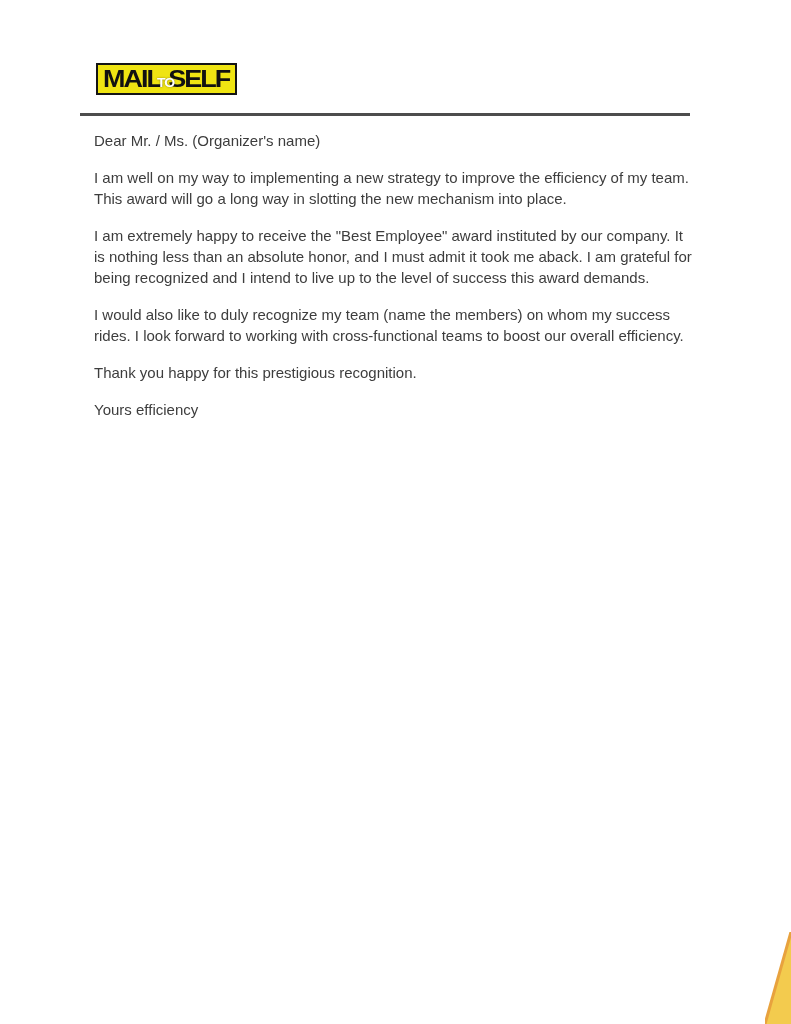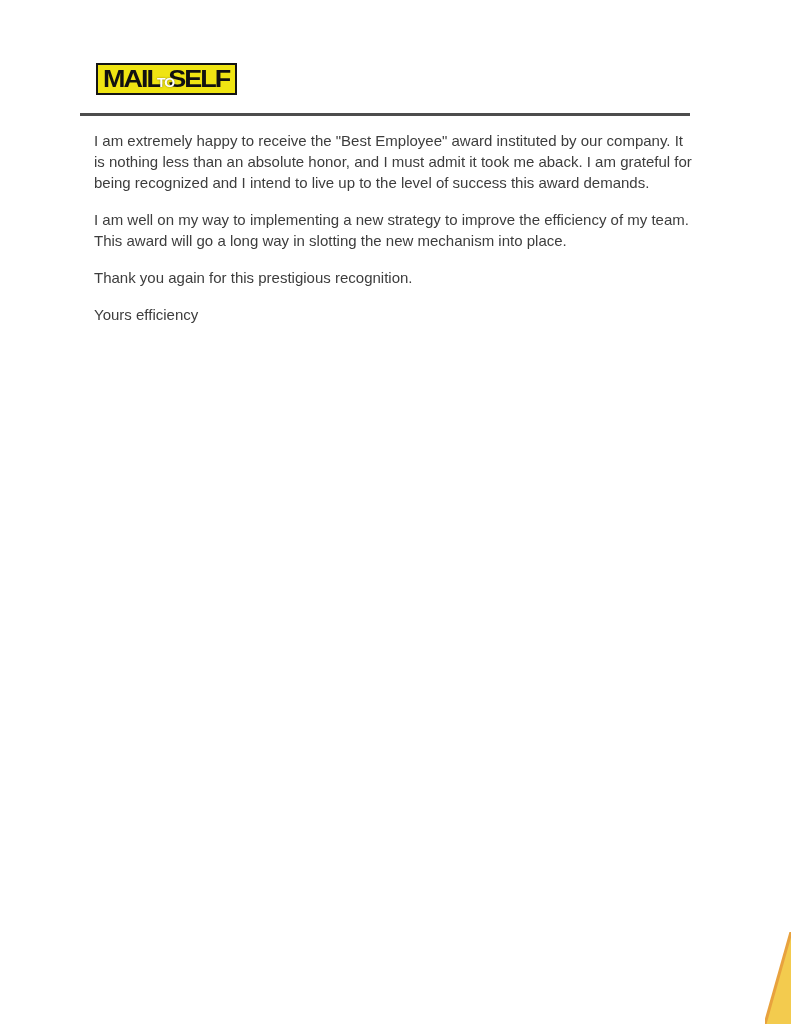--- a/index.html
+++ b/index.html
@@ -81,23 +81,25 @@
 
   <div class="logo" style="background: rgb(239, 228, 18);">
     <span class="word">MAIL</span>
     <span class="to">TO</span>
     <span class="word">SELF</span>
   </div>
 
   <div class="divider" style="background: rgb(77, 77, 77);"></div>
 
   <div class="letter">
+    <p>Dear Mr. / Ms. (Organizer's name)</p>
+    <p>I am well on my way to implementing a new strategy to improve the efficiency of my team. This award will go a long way in slotting the new mechanism into place.</p>
     <p>I am extremely happy to receive the "Best Employee" award instituted by our company. It is nothing less than an absolute honor, and I must admit it took me aback. I am grateful for being recognized and I intend to live up to the level of success this award demands.</p>
-    <p>I am well on my way to implementing a new strategy to improve the efficiency of my team. This award will go a long way in slotting the new mechanism into place.</p>
-    <p>Thank you again for this prestigious recognition.</p>
+    <p>I would also like to duly recognize my team (name the members) on whom my success rides. I look forward to working with cross-functional teams to boost our overall efficiency.</p>
+    <p>Thank you happy for this prestigious recognition.</p>
     <p>Yours efficiency</p>
   </div>
 
   <svg class="corner-decoration" viewBox="0 0 26 92" preserveAspectRatio="none" xmlns="http://www.w3.org/2000/svg">
     <polygon id="corner-tri" points="26,0 26,92 0,92" fill="#F3CB4E"></polygon>
     <line id="corner-edge" x1="26" y1="0" x2="0" y2="92" stroke="#E8A23E" stroke-width="3"></line>
   </svg>
 
 </div>
 

